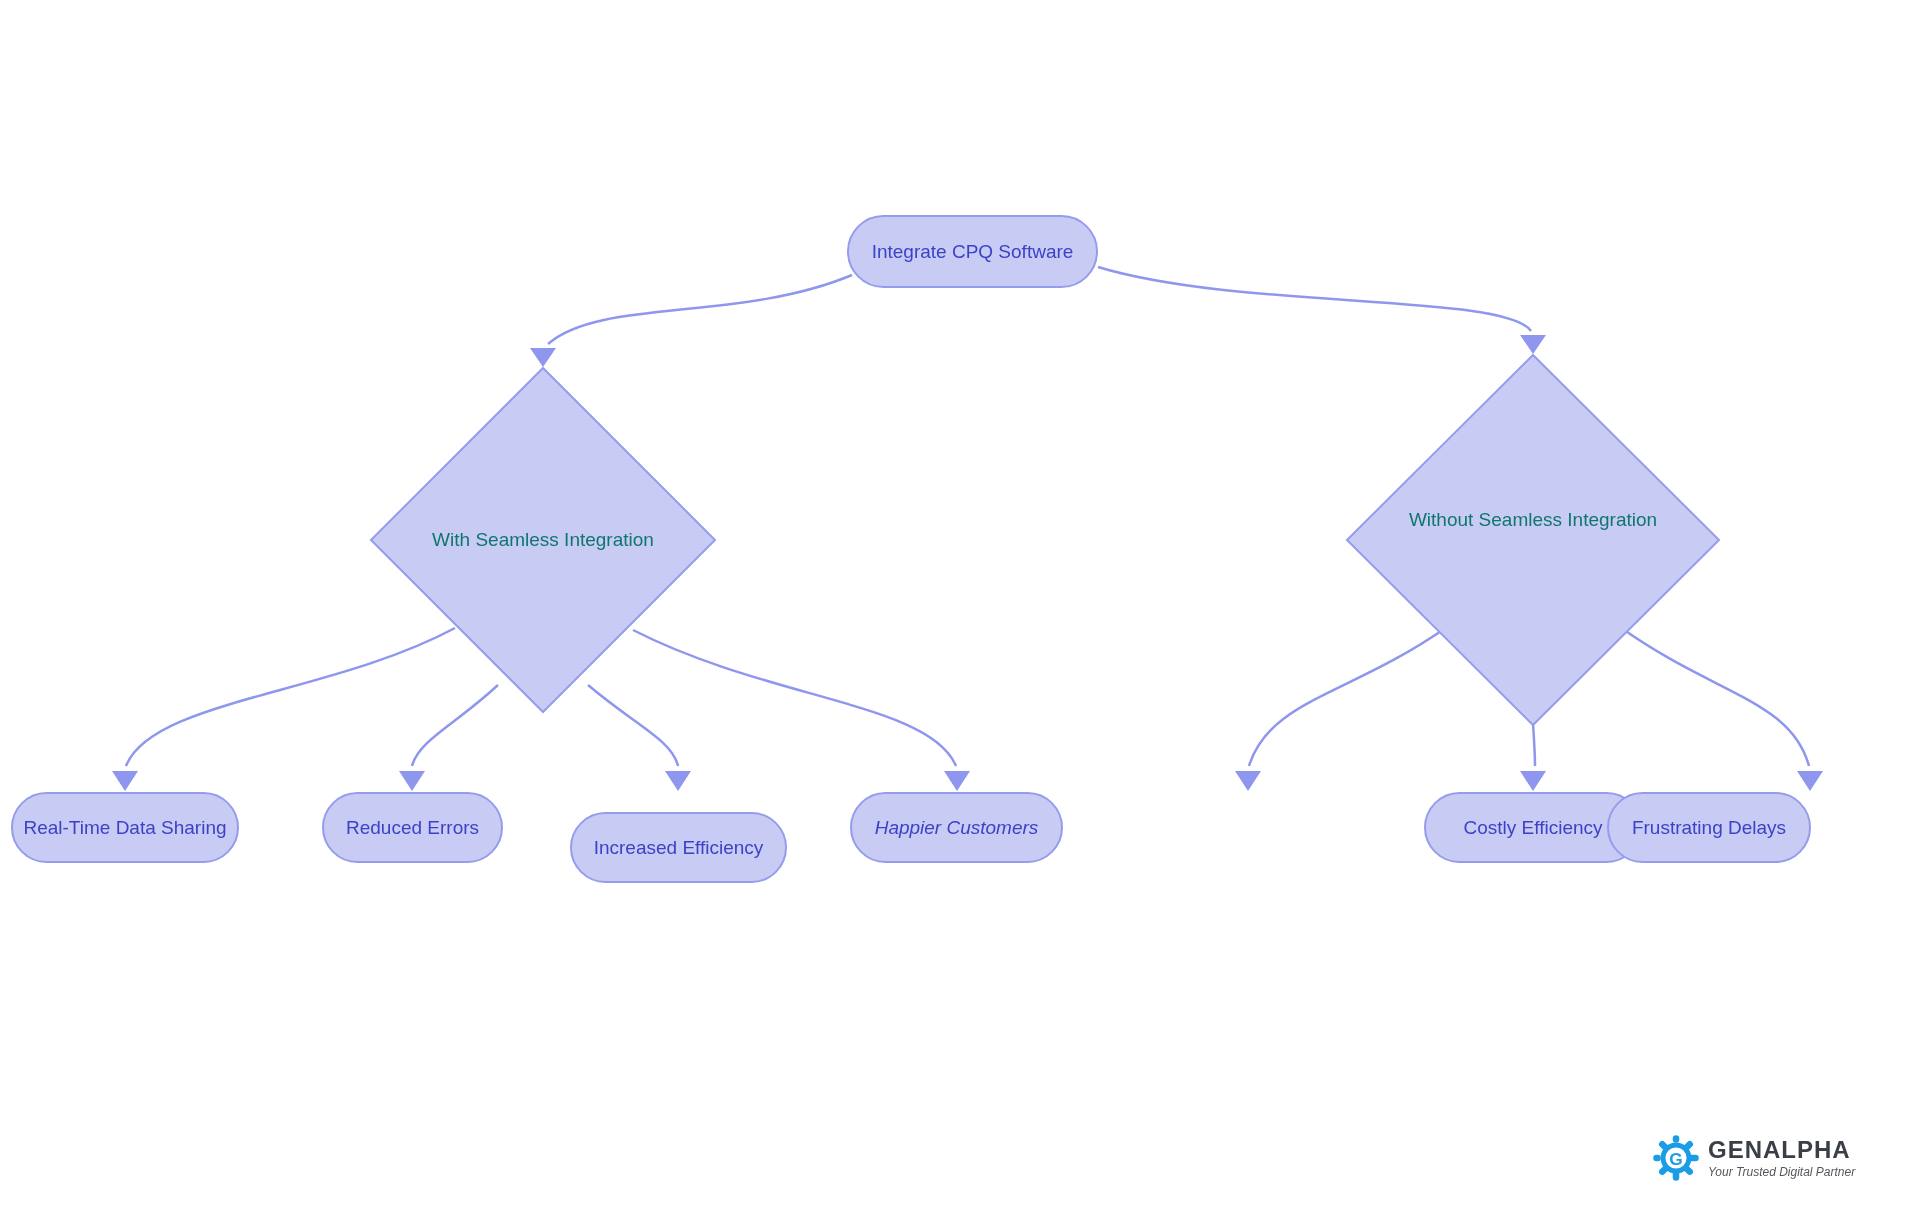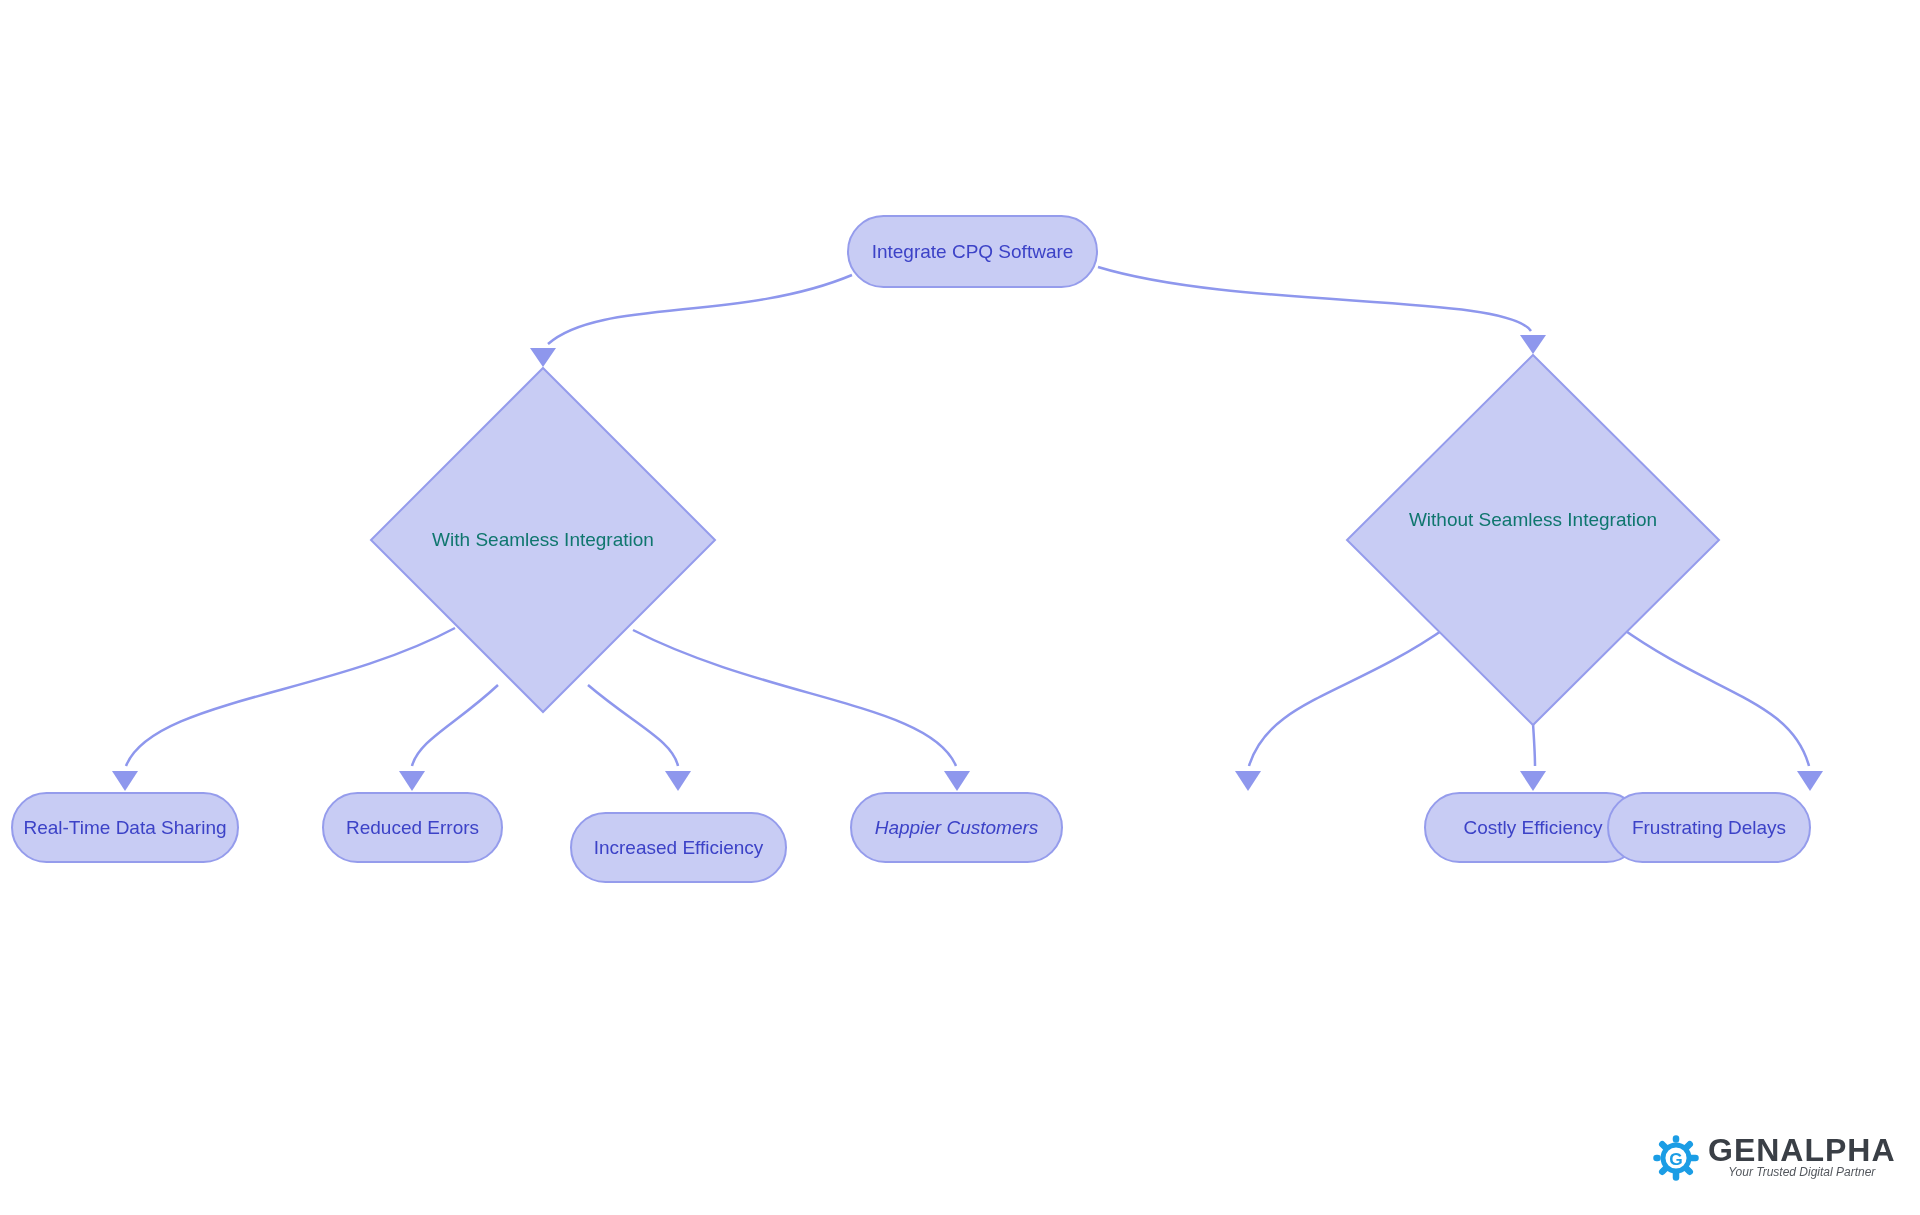--- a/index.html
+++ b/index.html
@@ -60,21 +60,21 @@
     flex: 0 0 auto;
   }
   .logo-textblock {
     margin-left: 6px;
     display: flex;
     flex-direction: column;
     justify-content: center;
   }
   .logo-name {
     color: #3a3f46;
-    font-size: 32px;
+    font-size: 24px;
     font-weight: bold;
     letter-spacing: 1px;
     line-height: 24px;
   }
   .logo-tagline {
     color: #53575d;
     font-size: 12px;
     font-style: italic;
     line-height: 14px;
     margin-top: 3px;

